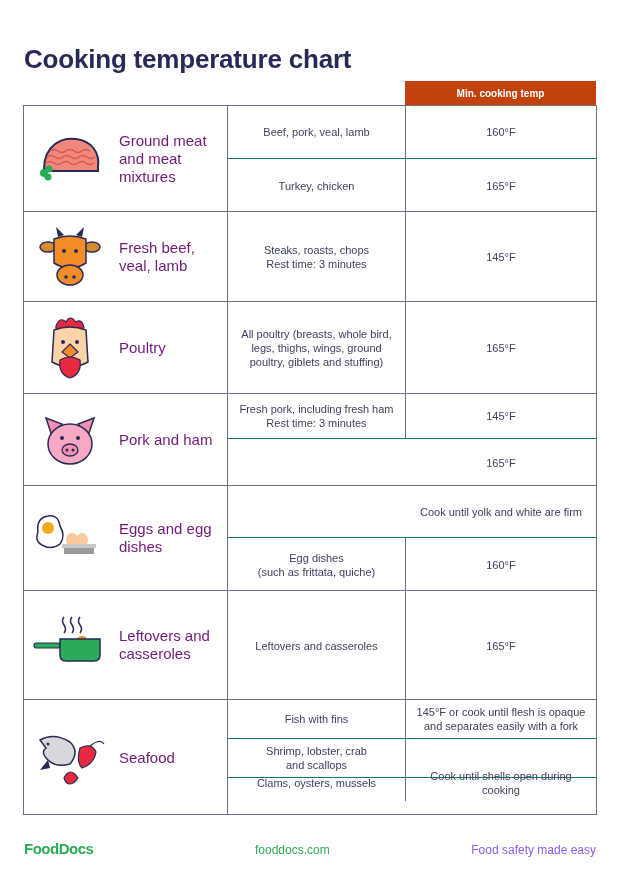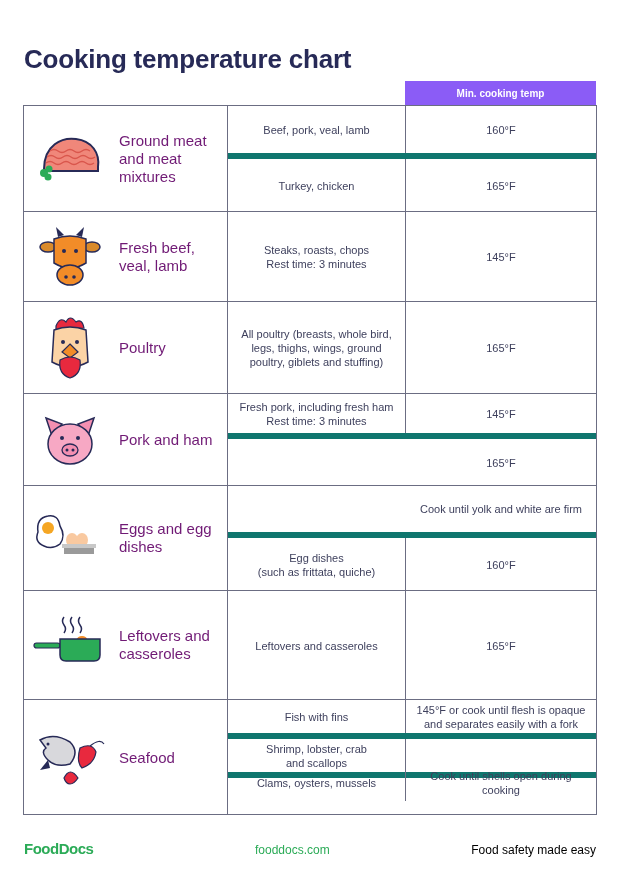--- a/index.html
+++ b/index.html
@@ -1,33 +1,33 @@
 <!DOCTYPE html>
 <html><head>
 <meta charset="utf-8">
 <style>
   * { box-sizing: border-box; margin: 0; padding: 0; }
   html, body { width: 620px; height: 877px; background: #ffffff; overflow: hidden; }
   body { position: relative; font-family: "Liberation Sans", "DejaVu Sans", sans-serif; color: #3a3a55; }
   .title { position: absolute; left: 24px; top: 44px; font-size: 26px; font-weight: 700; color: #272a57; letter-spacing: -0.2px; }
-  .col-header { position: absolute; left: 405px; top: 81px; width: 191px; height: 25px; background: #8b5cf6; color: #fff; font-size: 10px; font-weight: 700; display: flex; align-items: center; justify-content: center; }
+  .col-header { position: absolute; left: 405px; top: 81px; width: 191px; height: 25px; background: #c2410c; color: #fff; font-size: 10px; font-weight: 700; display: flex; align-items: center; justify-content: center; }
   .table { position: absolute; left: 23px; top: 105px; width: 574px; height: 710px; border: 1.5px solid #6b6d82; }
   .group { position: absolute; left: 0; width: 100%; border-bottom: 1.5px solid #6b6d82; }
   .group:last-child { border-bottom: none; }
   .cat { position: absolute; left: 0; top: 0; bottom: 0; width: 204px; border-right: 1.5px solid #6b6d82; }
   .cat-icon { position: absolute; left: 10px; top: 50%; transform: translateY(-50%); width: 72px; height: 72px; }
   .cat-label { position: absolute; left: 95px; top: 50%; transform: translateY(-50%); font-size: 15px; line-height: 18px; color: #701a75; width: 105px; }
   .subs { position: absolute; left: 204px; right: 0; top: 0; bottom: 0; }
-  .sub { position: absolute; left: 0; right: 0; border-bottom: 6px solid #0f766e; }
+  .sub { position: absolute; left: 0; right: 0; border-bottom: 1px solid #0f766e; }
   .sub:last-child { border-bottom: none; }
   .food { position: absolute; left: 0; top: 0; bottom: 0; width: 178px; border-right: 1.5px solid #6b6d82; display: flex; align-items: center; justify-content: center; text-align: center; font-size: 11px; line-height: 14px; color: #3d3f5c; padding: 0 3px; white-space: pre-line; }
   .temp { position: absolute; left: 178px; right: 0; top: 0; bottom: 0; display: flex; align-items: center; justify-content: center; text-align: center; font-size: 11px; line-height: 14px; color: #3d3f5c; padding: 0 3px; white-space: pre-line; }
   .footer-logo { position: absolute; left: 24px; top: 840px; font-size: 15px; font-weight: 700; color: #2bab57; letter-spacing: -0.5px; }
   .footer-url { position: absolute; left: 255px; top: 843px; font-size: 12px; color: #2bab57; }
-  .footer-tag { position: absolute; right: 24px; top: 843px; font-size: 12px; color: #000000; }
+  .footer-tag { position: absolute; right: 24px; top: 843px; font-size: 12px; color: #8b5cf6; }
 </style>
 </head>
 <body>
 
 <div class="title">Cooking temperature chart</div>
 <div class="col-header">Min. cooking temp</div>
 
 <div class="table">
 
   <div class="group" style="top:0;height:106px;">

